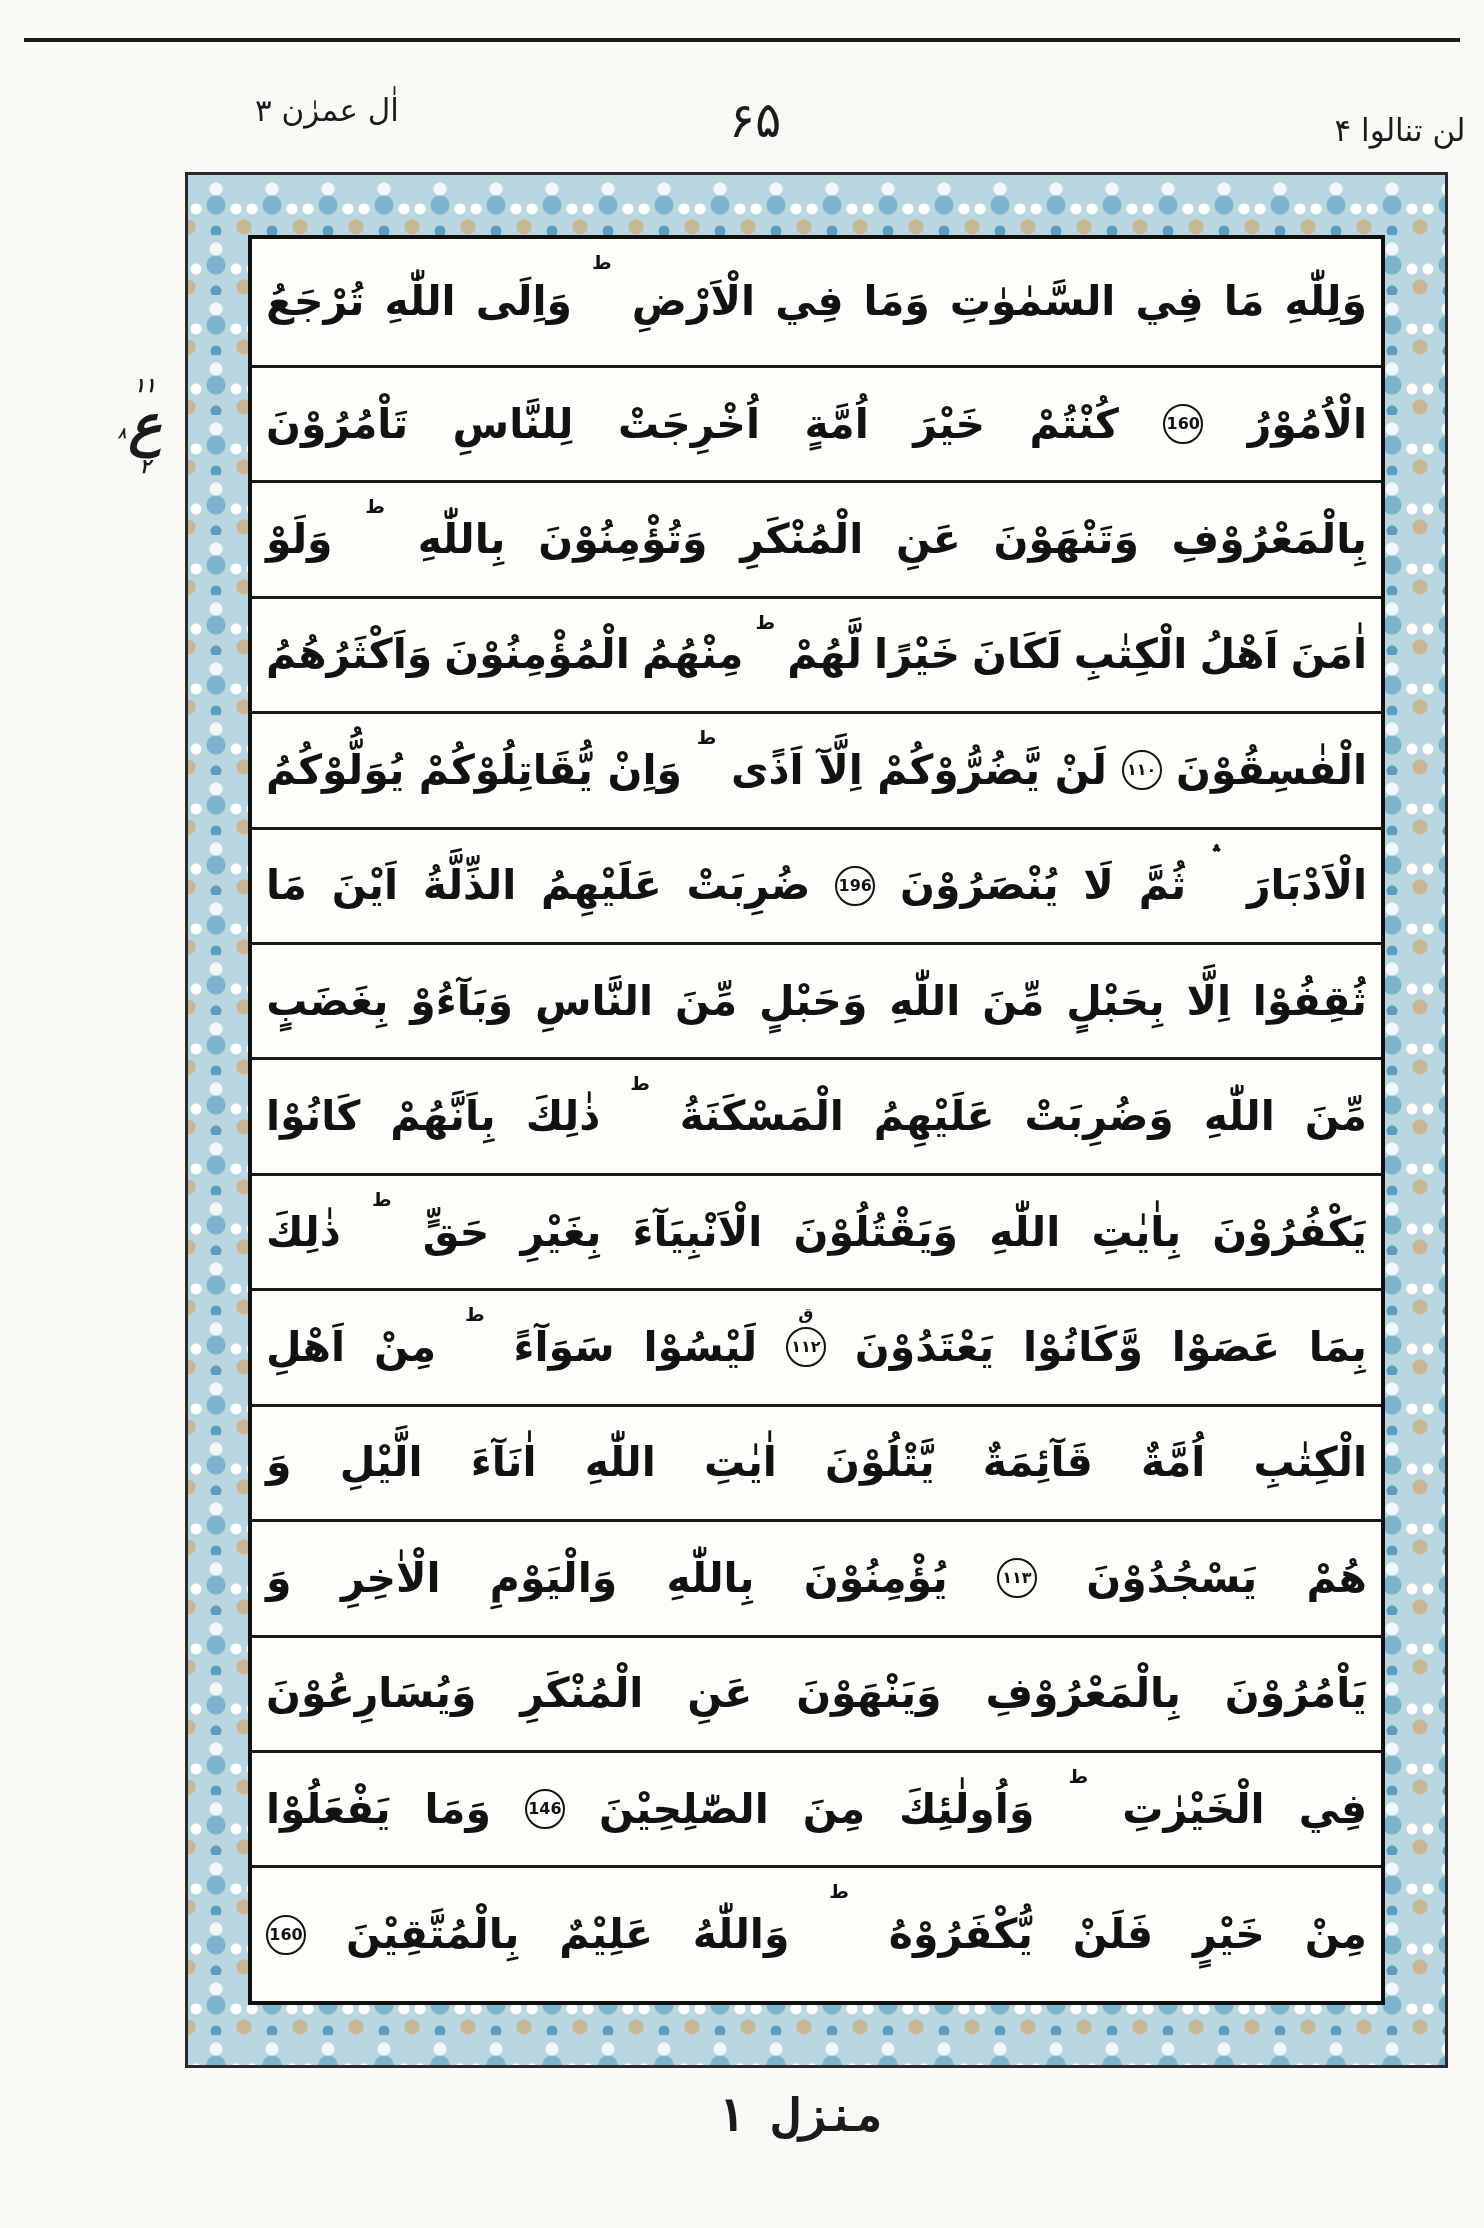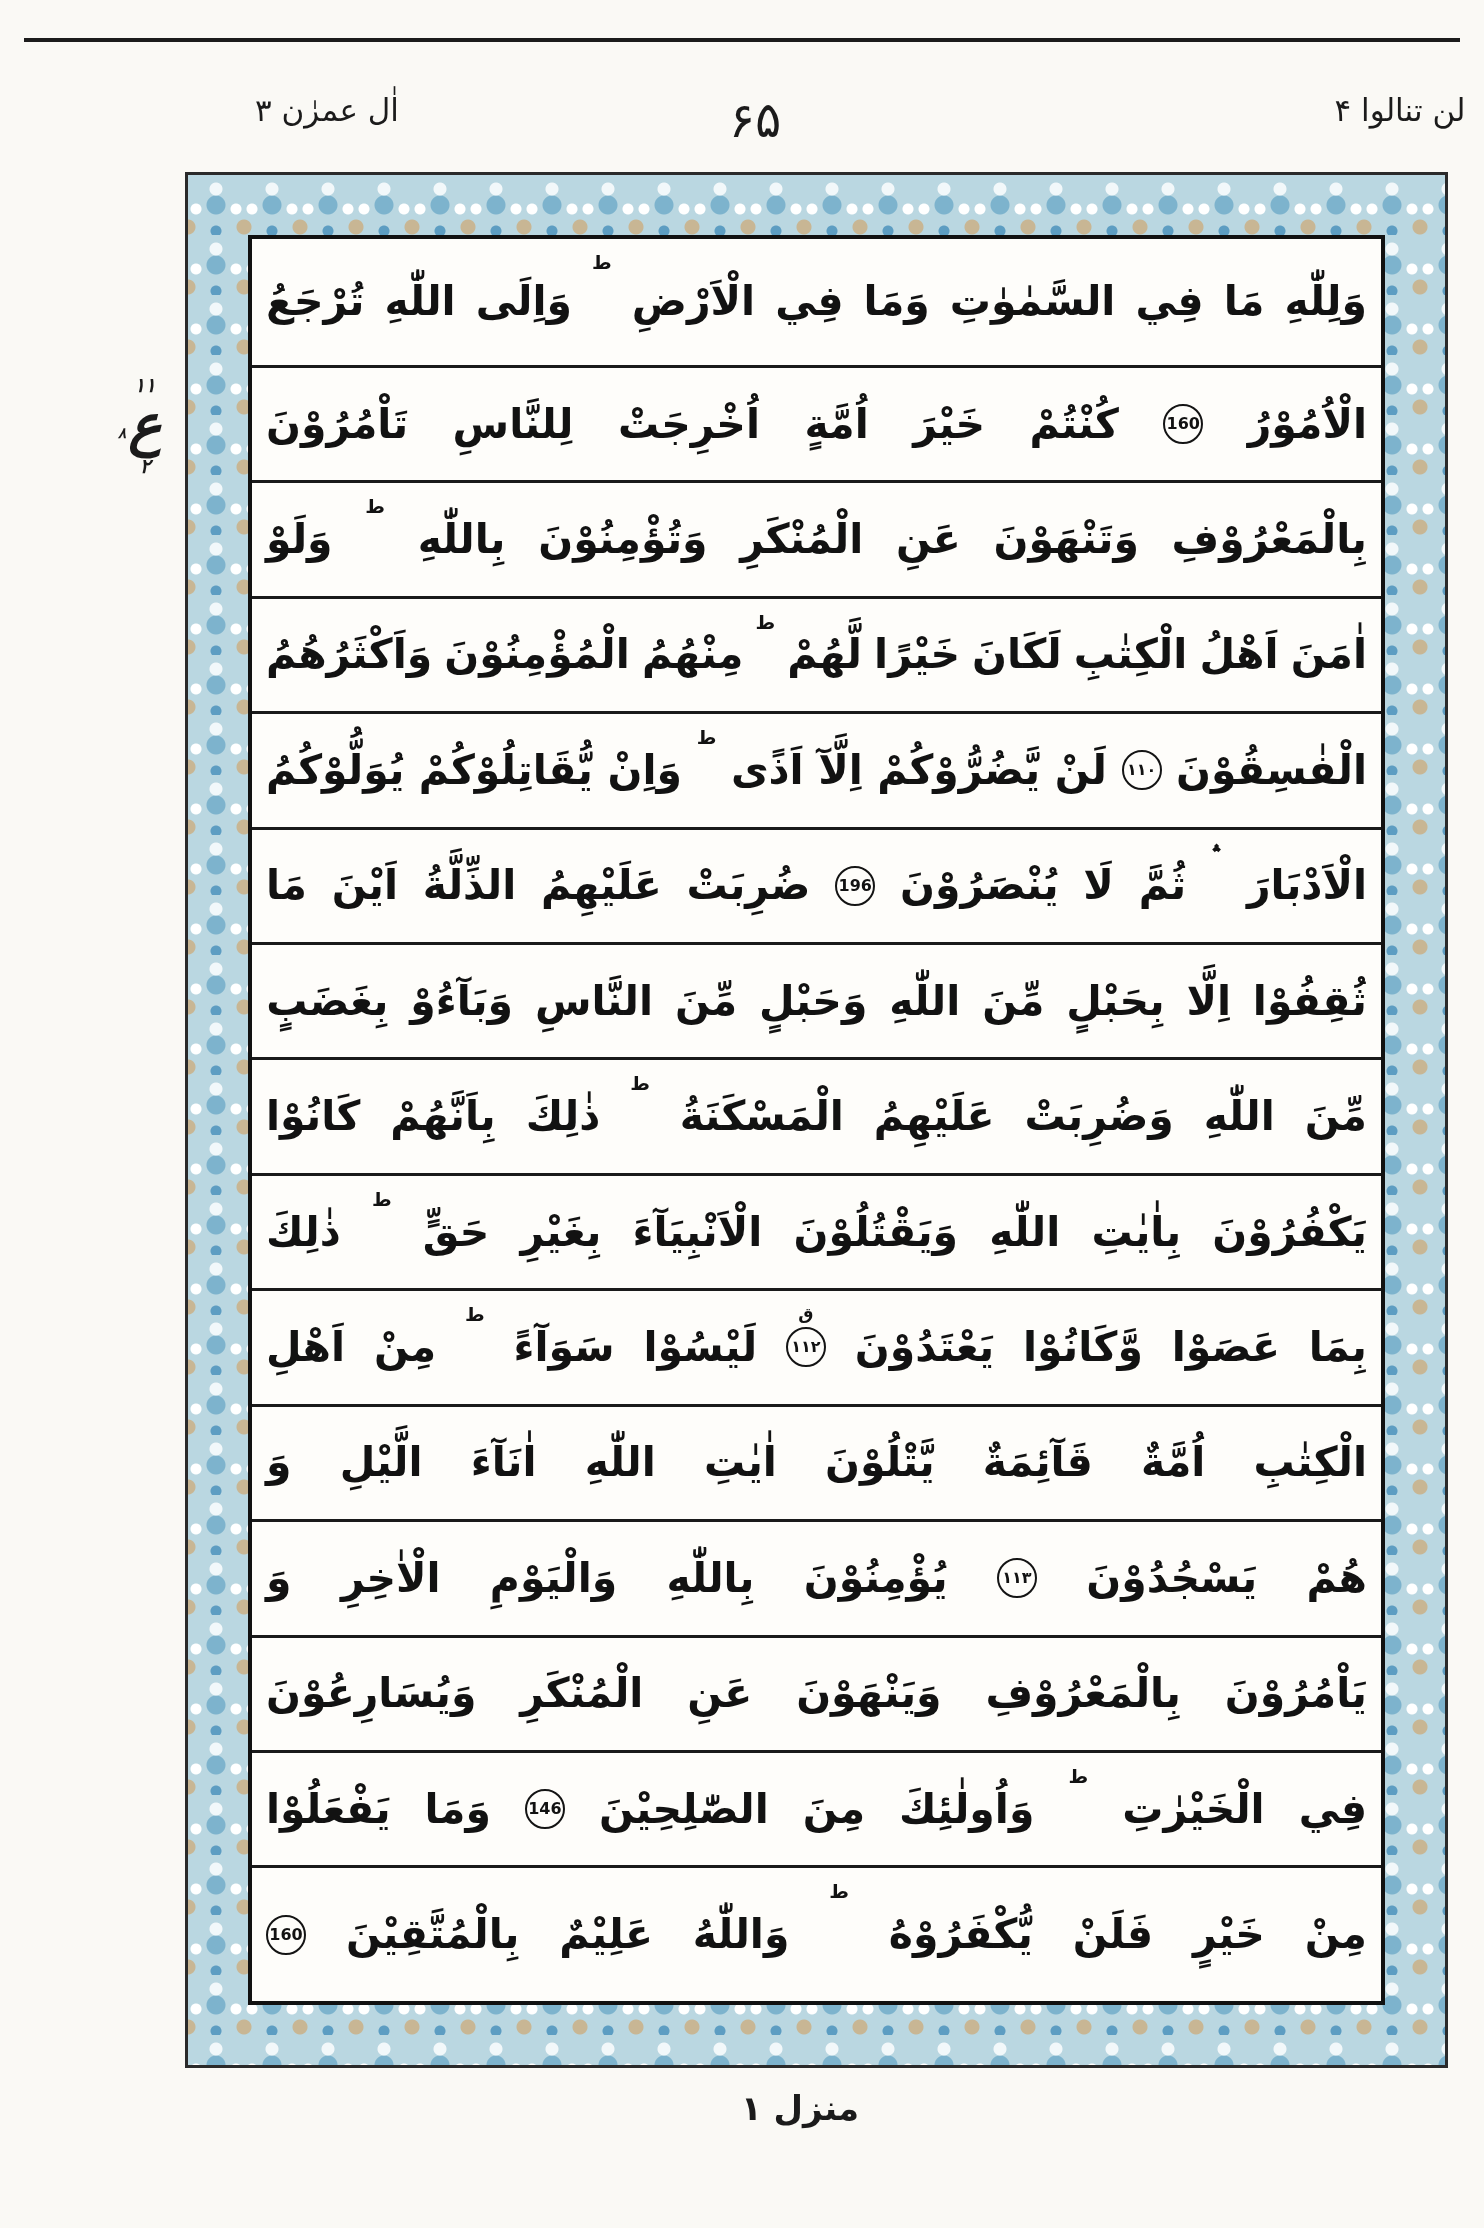--- a/index.html
+++ b/index.html
@@ -2,21 +2,21 @@
 <html lang="ar"><head>
 <meta charset="utf-8">
 <style>
   html,body{margin:0;padding:0;background:#ffffff;}
   .screen{position:relative;width:1484px;height:2228px;background:#faf9f5;overflow:hidden;
           font-family:"DejaVu Sans",sans-serif;color:#161616;}
   .top-rule{position:absolute;left:24px;top:38px;width:1436px;height:4px;background:#1c1c1c;}
   .hdr{position:absolute;top:92px;font-size:31px;font-weight:normal;direction:rtl;white-space:nowrap;color:#1b1b1b;}
   .hdr-left{left:252px;width:150px;text-align:center;}
   .hdr-center{left:700px;width:110px;text-align:center;font-size:49px;}
-  .hdr-right{left:1330px;width:140px;text-align:center;}
+  .hdr-right{left:1330px;width:140px;text-align:center;margin-top:20px;}
   
   .frame{position:absolute;left:185px;top:172px;width:1263px;height:1896px;
          border:3px solid #2a2a2a;box-sizing:border-box;
          background-color:#bad7e1;
          background-image:
            radial-gradient(circle at 28px 14px,#f2f8fa 6px,rgba(255,255,255,0) 7px),
            radial-gradient(circle at 8px 34px,#ffffff 5px,rgba(255,255,255,0) 6px),
            radial-gradient(circle at 48px 34px,#ffffff 5px,rgba(255,255,255,0) 6px),
            radial-gradient(circle at 28px 30px,#7db3cd 9px,rgba(125,179,205,0) 10px),
            radial-gradient(circle at 0px 52px,#c8b694 7px,rgba(200,182,148,0) 8px),
@@ -37,21 +37,21 @@
   .ayah .stop{position:absolute;top:-24px;left:50%;transform:translateX(-50%);
         font-size:17px;border:none;}
   .waqf{font-size:19px;align-self:flex-start;margin-top:14px;white-space:nowrap;}
   
   .ruku{position:absolute;left:110px;top:374px;width:70px;text-align:center;direction:rtl;
         font-weight:bold;color:#1b1b1b;font-style:italic;}
   .ruku .small{font-size:20px;line-height:1.1;}
   .ruku .ain{position:relative;font-size:56px;line-height:1.05;}
   .ruku .inner{position:absolute;left:8px;top:30px;font-size:15px;}
   .footer{position:absolute;left:600px;top:2088px;width:400px;text-align:center;
-          font-size:34px;font-weight:bold;direction:rtl;color:#1b1b1b;}
+          font-size:46px;font-weight:bold;direction:rtl;color:#1b1b1b;font-family:Liberation Mono, monospace;}
 </style>
 </head>
 <body>
 
 <div class="screen">
 
   <div class="top-rule"></div>
 
   <div class="hdr hdr-right">لن تنالوا ۴</div>
   <div class="hdr hdr-center">۶۵</div>

